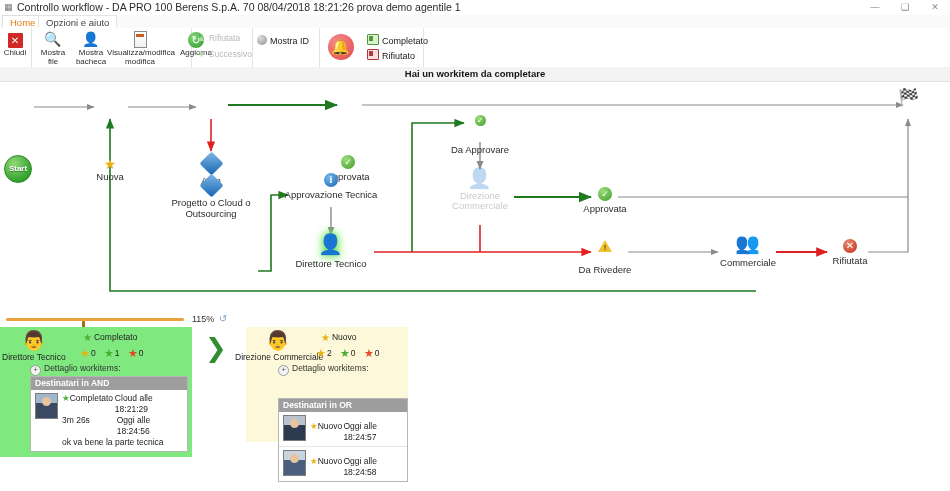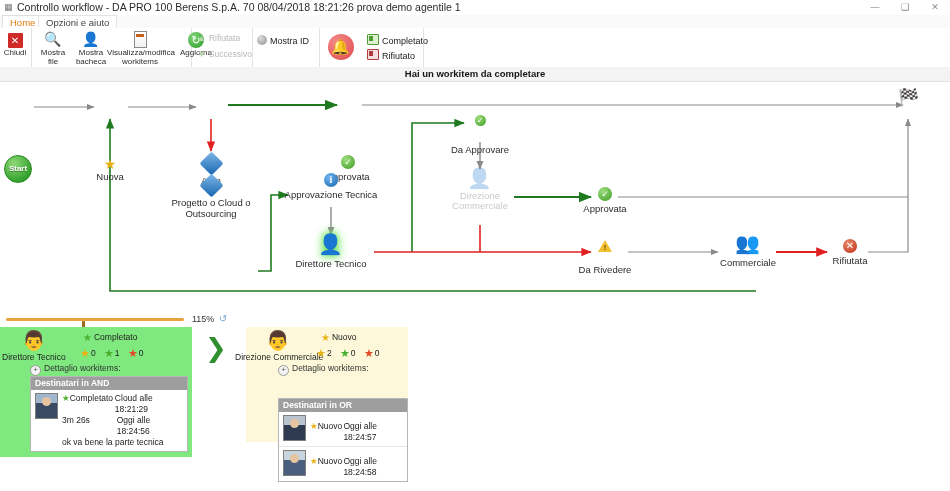--- a/index.html
+++ b/index.html
@@ -303,21 +303,21 @@
         <span class="lbl">file</span>
       </div>
       <div class="ritem" style="left:41px;">
         <div class="ico"><span class="ico-person">👤</span></div>
         <span class="lbl">Mostra</span>
         <span class="lbl">bacheca</span>
       </div>
       <div class="ritem" style="left:76px;width:66px;">
         <div class="ico"><span class="ico-doc"></span></div>
         <span class="lbl">Visualizza/modifica</span>
-        <span class="lbl">workitems</span>
+        <span class="lbl">modifica</span>
       </div>
       <div class="ritem" style="left:143px;width:44px;">
         <div class="ico"><span class="ico-refresh">↻</span></div>
         <span class="lbl">Aggiorna</span>
       </div>
     </div>
 
     <div class="rgroup" style="left:191px;width:61px;">
       <div class="navitem" style="left:6px;top:4px;">
         <span class="arr">▲</span><span>Rifiutata</span>

